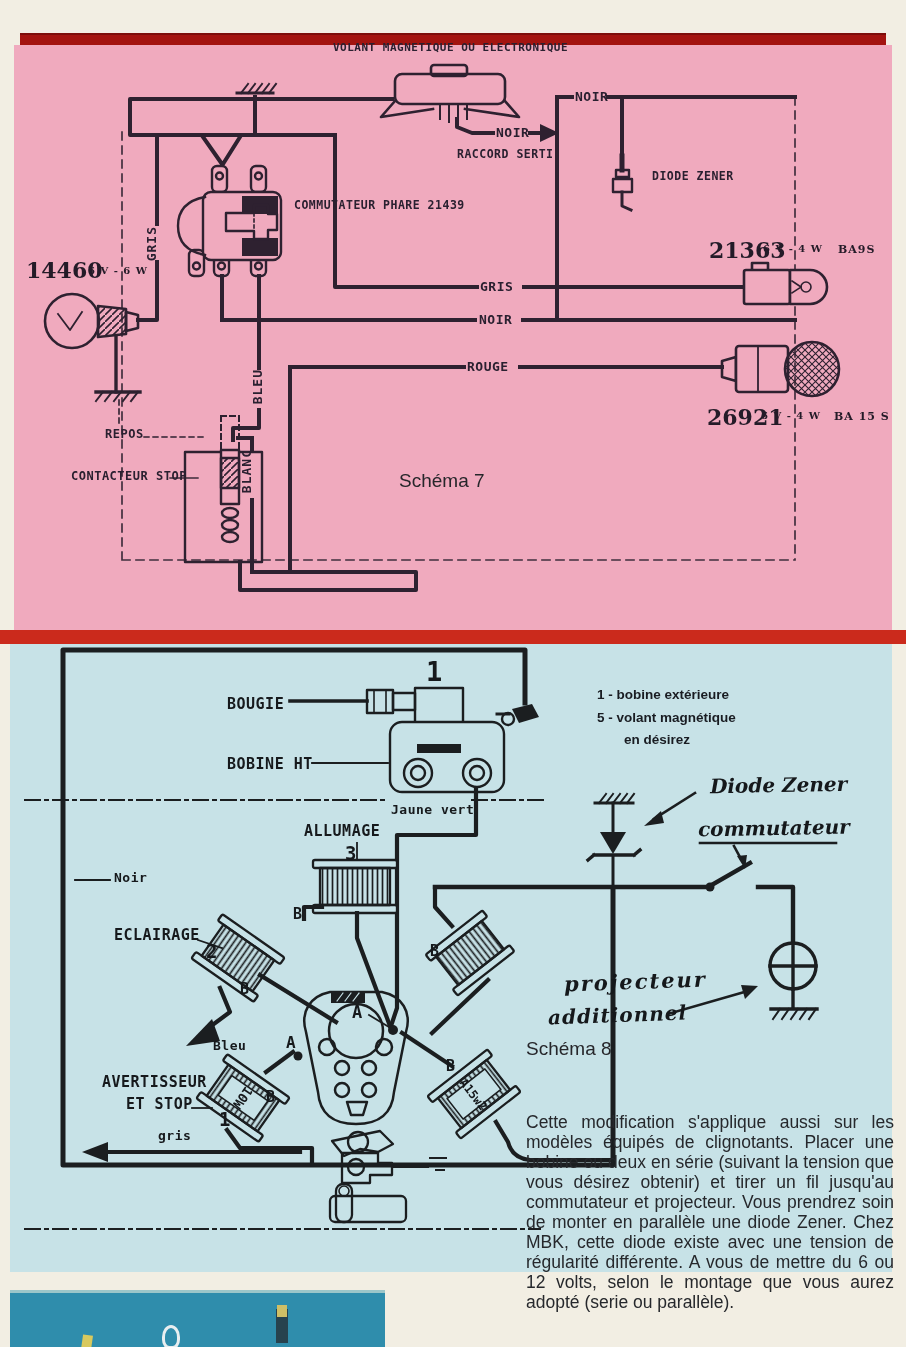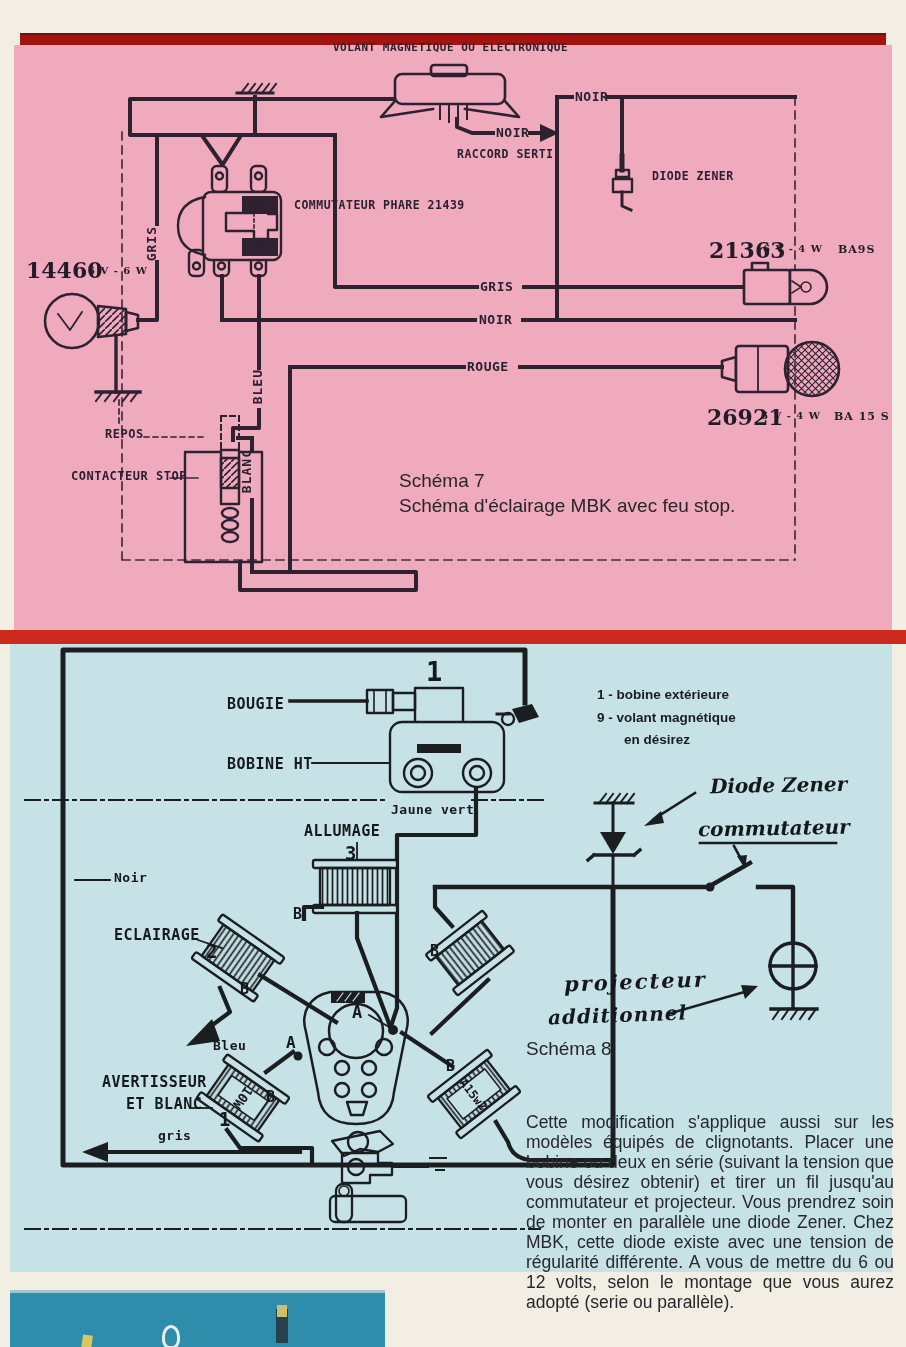--- a/index.html
+++ b/index.html
@@ -351,26 +351,25 @@
   <div class="ml" style="left:479px;top:312px;">NOIR</div>
   <div class="ml" style="left:467px;top:359px;">ROUGE</div>
   <div class="vlabel" style="left:250px;top:369px;">BLEU</div>
   <div class="ref" style="left:707px;top:404px;">26921</div>
   <div class="spec" style="left:761px;top:410px;">6 V - 4 W</div>
   <div class="spec" style="left:834px;top:410px;font-size:11px;">BA 15 S</div>
   <div class="ml sm" style="left:105px;top:427px;font-size:12px;">REPOS</div>
   <div class="vlabel" style="left:239px;top:449px;">BLANC</div>
   <div class="ml sm" style="left:71px;top:469px;font-size:12px;">CONTACTEUR STOP</div>
   <div class="cap" style="left:399px;top:470px;">Schéma 7</div>
-  <div class="cap" style="left:399px;top:495px;">Schéma d'éclairage MBK avec feu stop.</div>
 
   <div class="num" style="left:426px;top:656px;font-size:27px;">1</div>
   <div class="ml-b" style="left:227px;top:695px;font-size:15px;">BOUGIE</div>
   <div class="legend" style="left:597px;top:687px;">1 - bobine extérieure</div>
-  <div class="legend" style="left:597px;top:710px;">9 - volant magnétique</div>
+  <div class="legend" style="left:597px;top:710px;">5 - volant magnétique</div>
   <div class="legend" style="left:624px;top:732px;">en désirez</div>
   <div class="ml-b" style="left:227px;top:755px;font-size:15px;">BOBINE HT</div>
   <div class="hand" style="left:710px;top:773px;transform:rotate(-1deg);">Diode Zener</div>
   <div class="ml-b" style="left:391px;top:802px;">Jaune vert</div>
   <div class="hand" style="left:698px;top:816px;transform:rotate(-1deg);">commutateur</div>
   <div class="ml-b" style="left:304px;top:822px;font-size:15px;">ALLUMAGE</div>
   <div class="num" style="left:345px;top:842px;">3</div>
   <div class="ml-b" style="left:114px;top:870px;">Noir</div>
   <div class="term" style="left:293px;top:905px;">B</div>
   <div class="ml-b" style="left:114px;top:926px;font-size:15px;">ECLAIRAGE</div>
@@ -379,18 +378,18 @@
   <div class="term" style="left:352px;top:1002px;font-size:17px;">A</div>
   <div class="hand" style="left:564px;top:969px;font-size:21px;transform:rotate(-2deg);letter-spacing:2px;">projecteur</div>
   <div class="term" style="left:240px;top:980px;">B</div>
   <div class="hand" style="left:548px;top:1003px;transform:rotate(-2deg);letter-spacing:1px;">additionnel</div>
   <div class="term" style="left:286px;top:1033px;font-size:16px;">A</div>
   <div class="ml-b" style="left:213px;top:1038px;">Bleu</div>
   <div class="cap" style="left:526px;top:1038px;">Schéma 8</div>
   <div class="term" style="left:446px;top:1057px;">B</div>
   <div class="ml-b" style="left:102px;top:1073px;font-size:15px;">AVERTISSEUR</div>
   <div class="term" style="left:266px;top:1088px;">B</div>
-  <div class="ml-b" style="left:126px;top:1095px;font-size:15px;">ET BLANC</div>
+  <div class="ml-b" style="left:126px;top:1095px;font-size:15px;">ET STOP</div>
   <div class="num" style="left:219px;top:1108px;">1</div>
   <div class="bodytxt" style="left:526px;top:1112px;">Cette modification s'applique aussi sur les modèles équipés de clignotants. Placer une bobine ou deux en série (suivant la tension que vous désirez obtenir) et tirer un fil jusqu'au commutateur et projecteur. Vous prendrez soin de monter en parallèle une diode Zener. Chez MBK, cette diode existe avec une tension de régularité différente. A vous de mettre du 6 ou 12 volts, selon le montage que vous aurez adopté (serie ou parallèle).</div>
   <div class="ml-b" style="left:158px;top:1128px;">gris</div>
 
 </div>
 
 </body></html>

